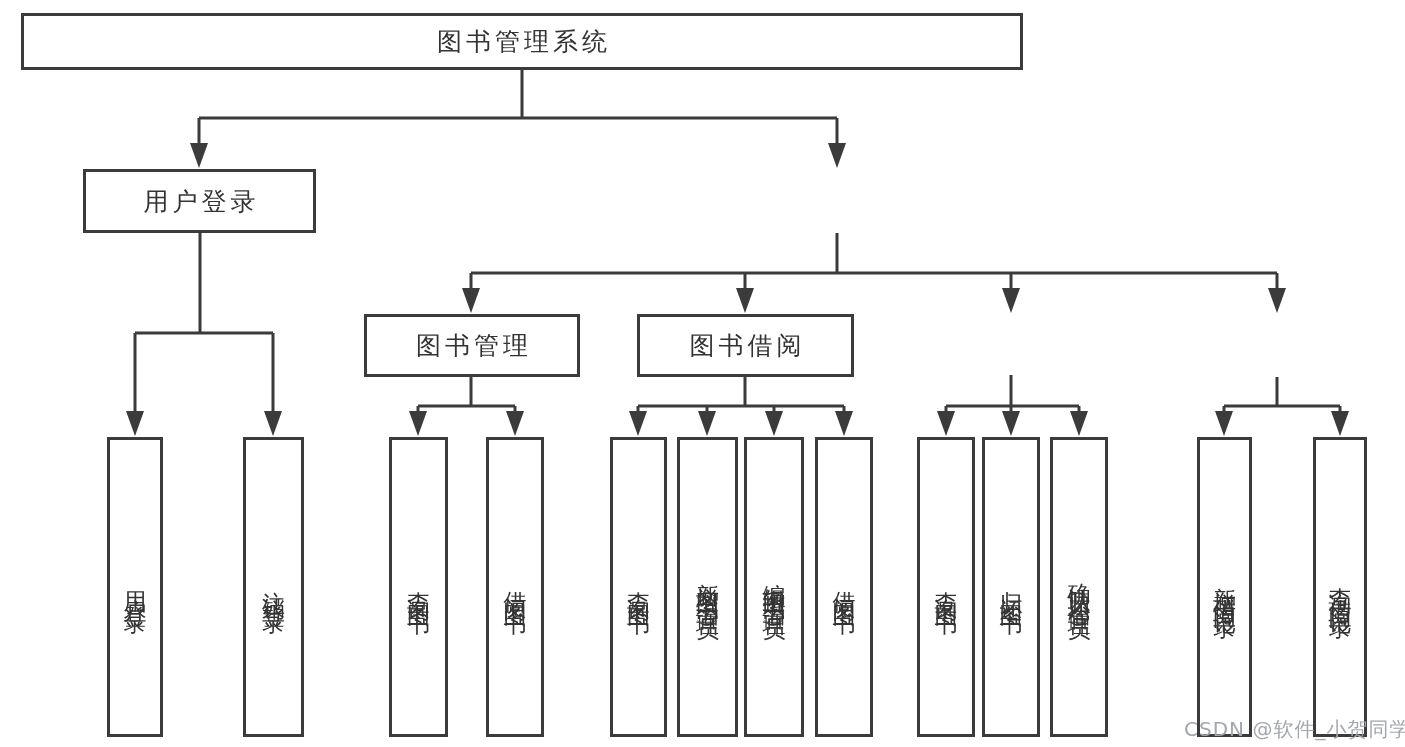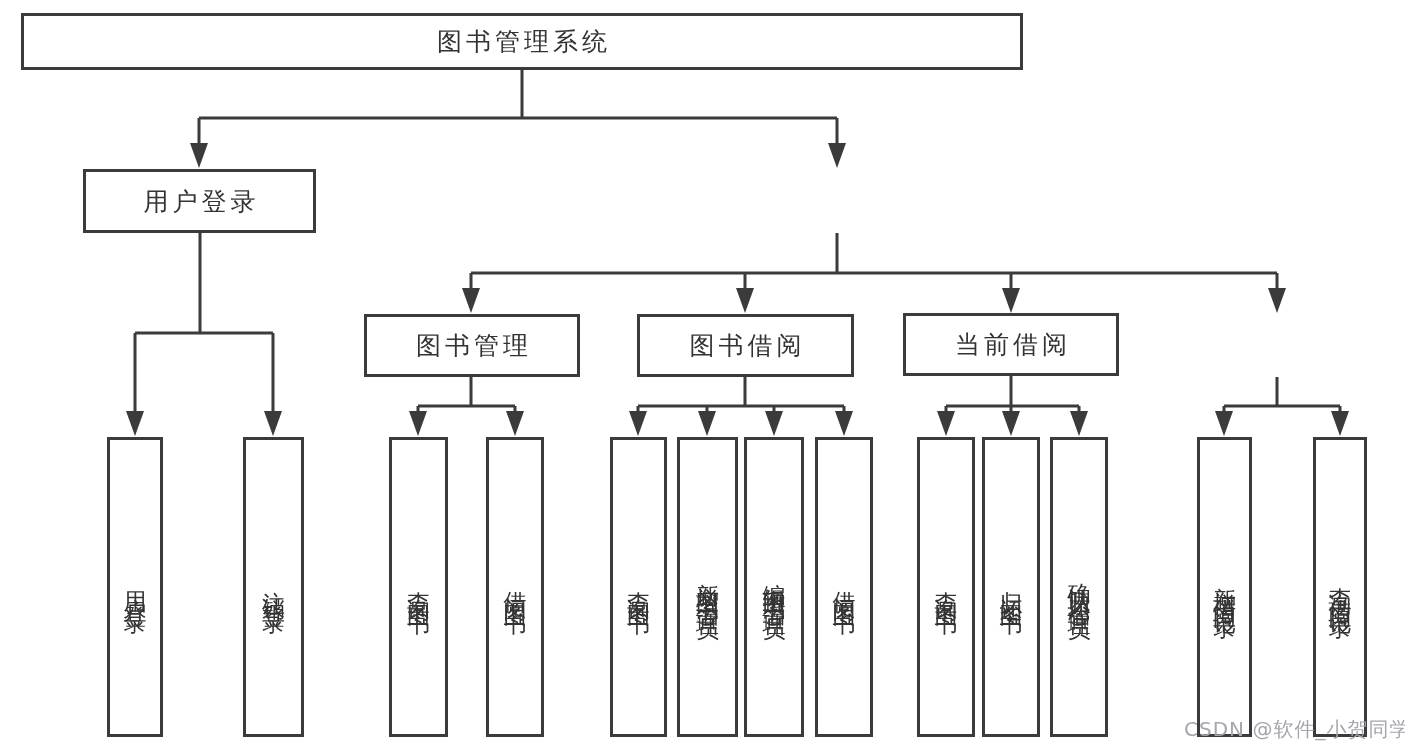--- a/index.html
+++ b/index.html
@@ -93,21 +93,20 @@
     <polygon points="1215,411 1233,411 1224,436"></polygon>
     <polygon points="1331,411 1349,411 1340,436"></polygon>
   </svg>
 
   <div class="box" style="left:21px;top:13px;width:1002px;height:57px;">图书管理系统</div>
 
   <div class="box" style="left:83px;top:169px;width:233px;height:64px;">用户登录</div>
 
   <div class="box" style="left:364px;top:314px;width:216px;height:63px;">图书管理</div>
   <div class="box" style="left:637px;top:314px;width:217px;height:63px;">图书借阅</div>
-  <div class="box" style="left:903px;top:313px;width:216px;height:63px;">当前借阅</div>
 
   <div class="vbox" style="left:107px;top:437px;width:56px;height:300px;">用户登录</div>
   <div class="vbox" style="left:243px;top:437px;width:61px;height:300px;">注销登录</div>
 
   <div class="vbox" style="left:389px;top:437px;width:59px;height:300px;">查询图书</div>
   <div class="vbox" style="left:486px;top:437px;width:58px;height:300px;">借阅图书</div>
 
   <div class="vbox" style="left:610px;top:437px;width:57px;height:300px;">查询图书</div>
   <div class="vbox" style="left:677px;top:437px;width:61px;height:300px;letter-spacing:5px;">新增图书（管理员）</div>
   <div class="vbox" style="left:744px;top:437px;width:60px;height:300px;letter-spacing:5px;">编辑图书（管理员）</div>

